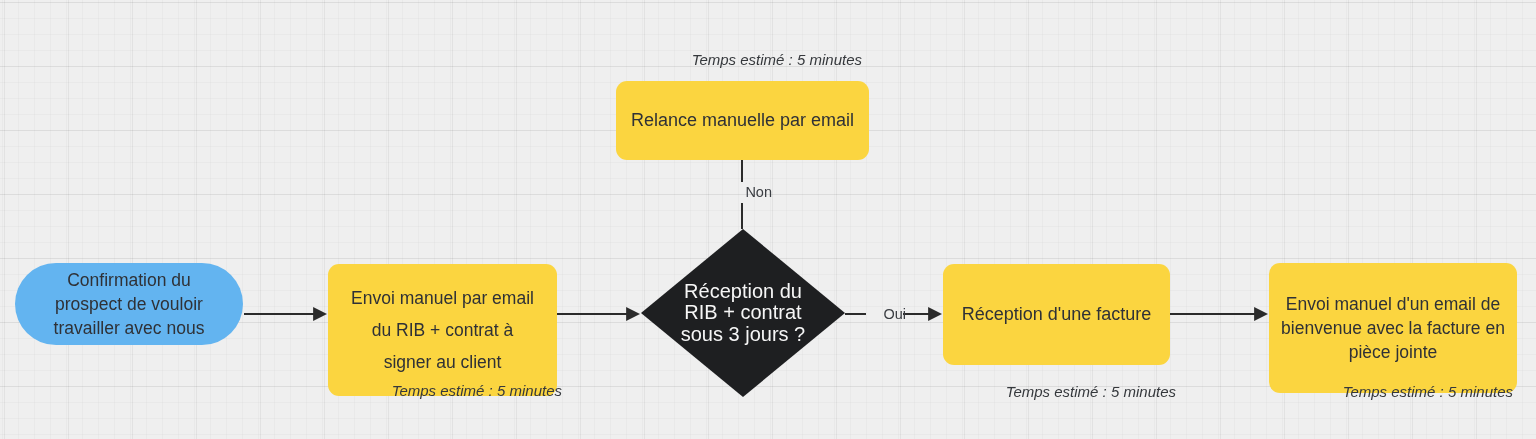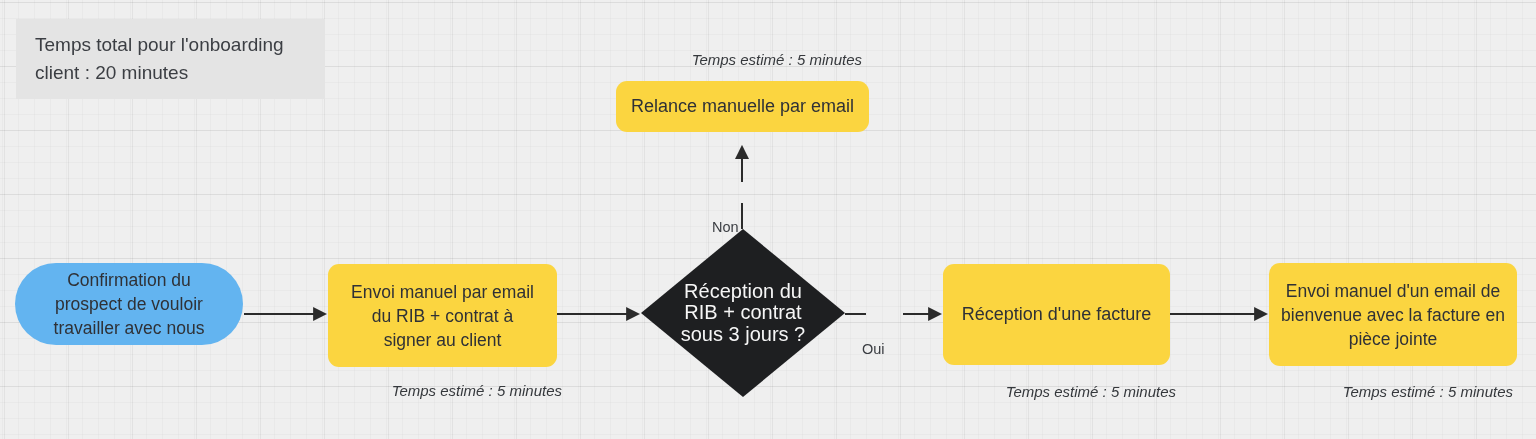--- a/index.html
+++ b/index.html
@@ -34,44 +34,44 @@
     position:absolute;display:flex;align-items:center;justify-content:center;
     text-align:center;color:var(--text_dark);
   }
   .ellipse{
     left:15px;top:263px;width:228px;height:82px;
     background:var(--blue);border-radius:51px;
     font-size:17.5px;line-height:24px;
   }
   .ellipse span{display:inline-block;max-width:184px;}
   .process{background:var(--yellow);border-radius:11px;font-weight:500;}
-  .box-send{left:328px;top:264px;width:229px;height:103px;font-size:17.5px;line-height:24px;padding:0 22px;}
-  .box-relance{left:616px;top:81px;width:253px;height:51px;font-size:18px;}
+  .box-send{left:328px;top:264px;width:229px;height:132px;font-size:17.5px;line-height:32px;padding:0 22px;}
+  .box-relance{left:616px;top:81px;width:253px;height:79px;font-size:18px;}
   .box-facture{left:943px;top:264px;width:227px;height:101px;font-size:18px;}
-  .box-welcome{left:1269px;top:263px;width:248px;height:103px;font-size:17.5px;line-height:24px;padding:0 12px;}
+  .box-welcome{left:1269px;top:263px;width:248px;height:130px;font-size:17.5px;line-height:24px;padding:0 12px;}
   .diamond{
     position:absolute;left:641px;top:229px;width:204px;height:168px;
     background:var(--black);
     clip-path:polygon(50% 0,100% 50%,50% 100%,0 50%);
     display:flex;align-items:center;justify-content:center;text-align:center;
   }
   .diamond span{
     display:inline-block;max-width:152px;color:var(--text_light);
     font-size:20px;line-height:21.5px;
   }
   .caption{
     position:absolute;width:240px;text-align:right;
     font-style:italic;font-size:15px;color:var(--caption);
   }
   .cap-send{left:322px;top:382px;}
   .cap-relance{left:622px;top:51px;}
   .cap-facture{left:936px;top:383px;}
   .cap-welcome{left:1273px;top:383px;}
   .edge-label{
-    position:absolute;text-align:left;font-size:14.5px;color:#3A3D42;margin-top:35px;
+    position:absolute;text-align:right;font-size:14.5px;color:#3A3D42;
   }
   .label-oui{left:862px;top:306px;width:44px;}
   .label-non{left:712px;top:184px;width:60px;}
 </style>
 </head>
 <body>
 
 <div class="canvas">
 
   <svg class="edges" xmlns="http://www.w3.org/2000/svg">
@@ -82,23 +82,20 @@
     </defs>
     <line x1="244" y1="314" x2="325" y2="314" marker-end="url(#ah)"></line>
     <line x1="557" y1="314" x2="638" y2="314" marker-end="url(#ah)"></line>
     <line x1="845" y1="314" x2="866" y2="314"></line>
     <line x1="903" y1="314" x2="940" y2="314" marker-end="url(#ah)"></line>
     <line x1="1170" y1="314" x2="1266" y2="314" marker-end="url(#ah)"></line>
     <line x1="742" y1="229" x2="742" y2="203"></line>
     <line x1="742" y1="182" x2="742" y2="147" marker-end="url(#ah)"></line>
   </svg>
 
-  <div class="note">
-    <span>Temps total pour l'onboarding client : 20 minutes</span>
-  </div>
 
   <div class="node ellipse">
     <span>Confirmation du prospect de vouloir travailler avec nous</span>
   </div>
 
   <div class="node process box-send">
     <span>Envoi manuel par email du RIB + contrat à signer au client</span>
   </div>
   <div class="caption cap-send">Temps estimé : 5 minutes</div>
 

